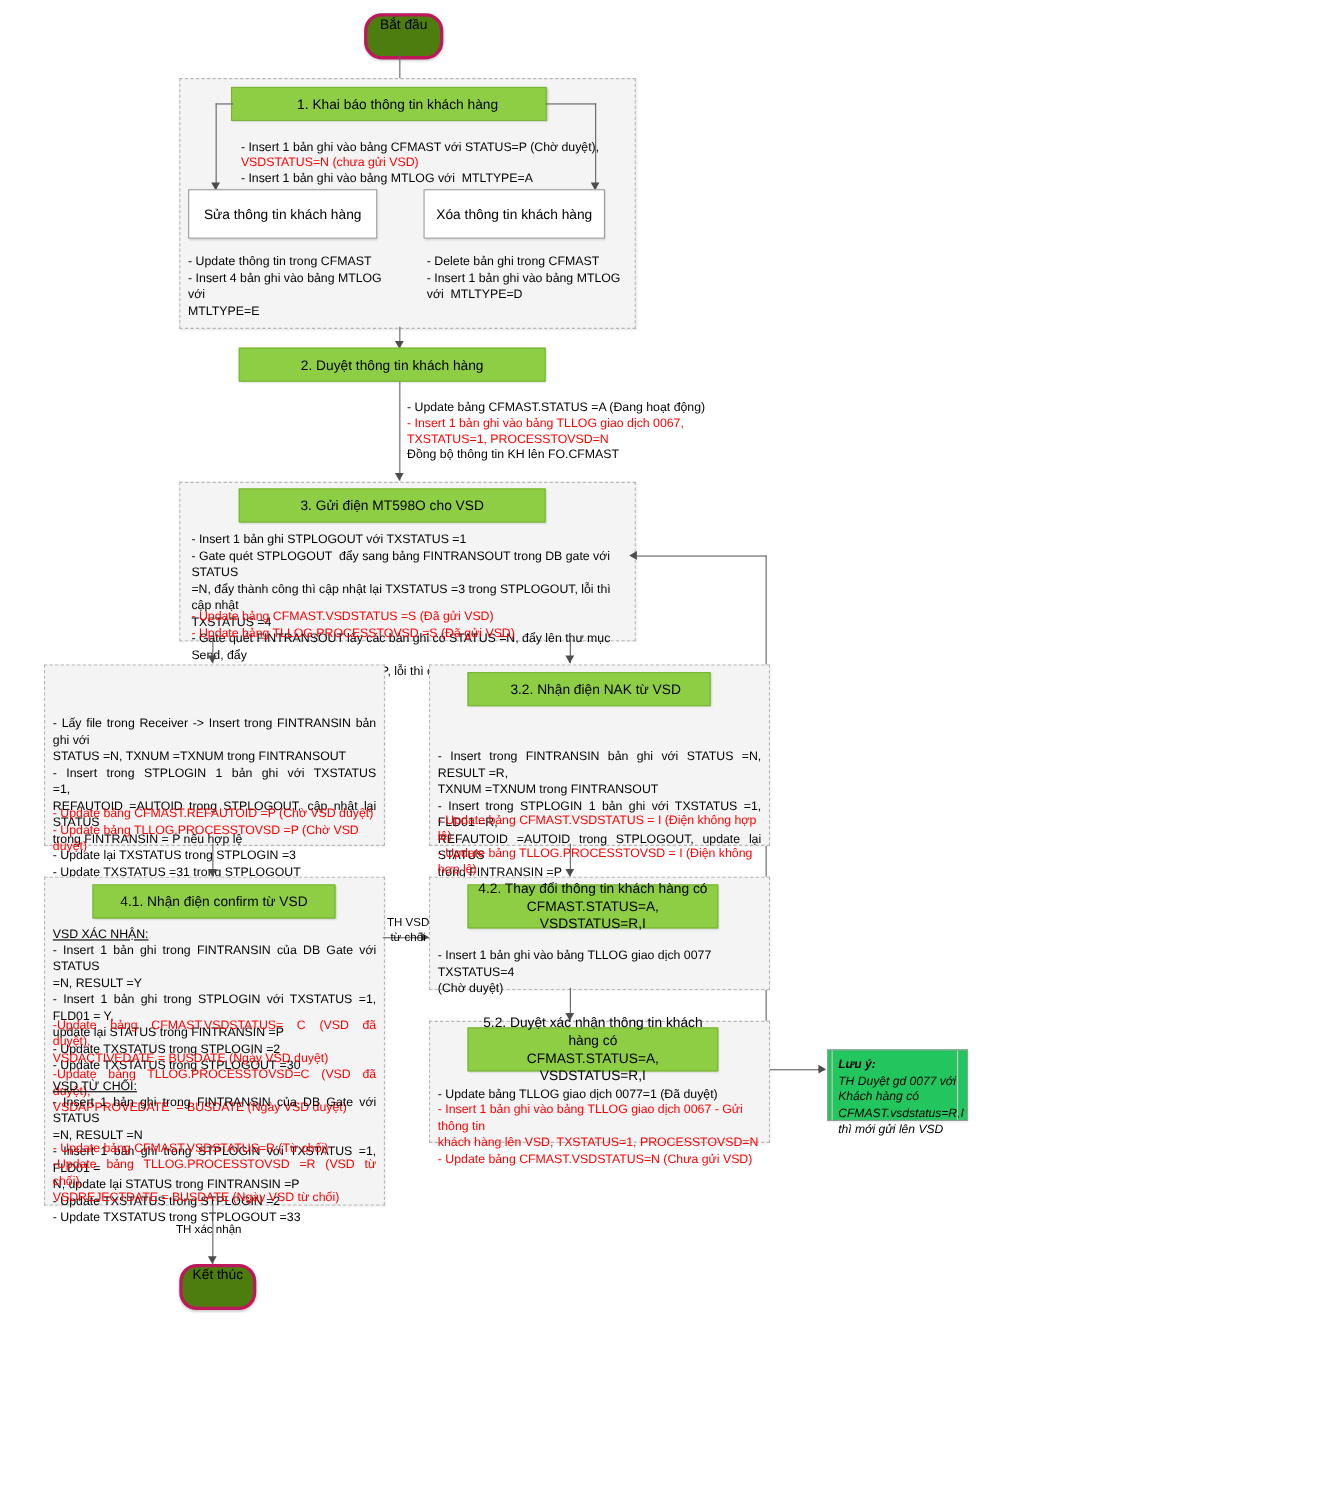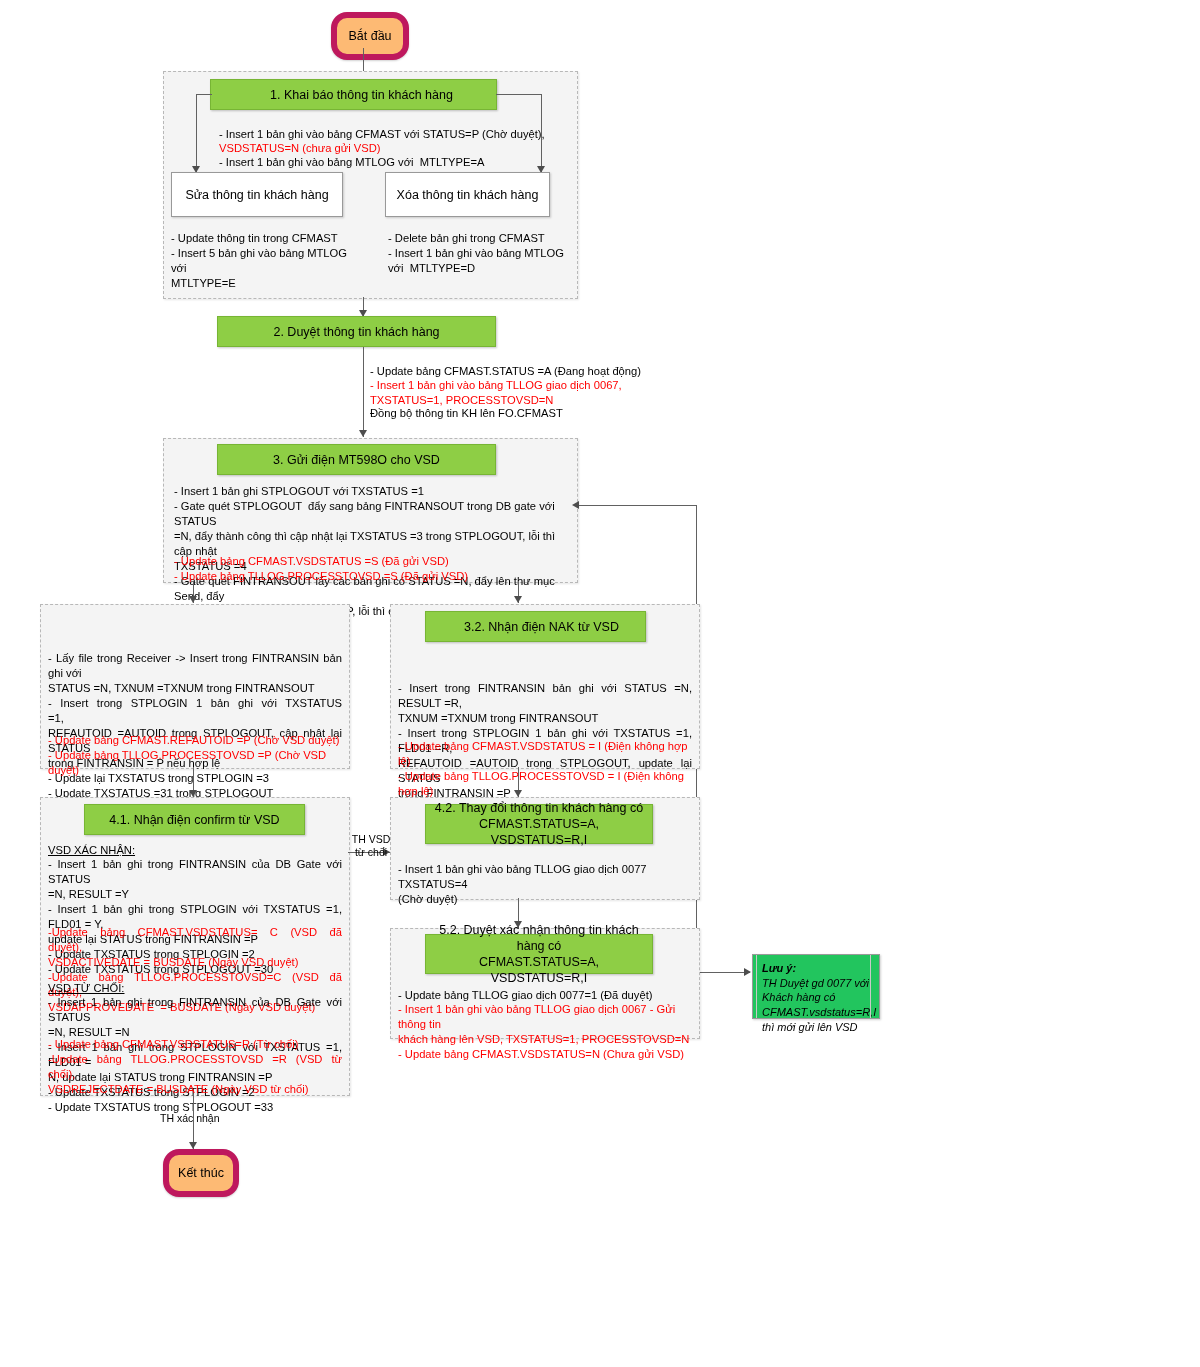--- a/index.html
+++ b/index.html
@@ -12,24 +12,24 @@
   #canvas{
     position:relative;
     width:1200px;
     height:1367px;
     overflow:hidden;
     background:#ffffff;
   }
   
   .terminator{
     position:absolute;
-    background:#fdba74;
-    border:6px solid #be185d;
+    background:#4d7c0f;
+    border:3px solid #be185d;
     border-radius:16px;
-    display:flex;align-items:center;justify-content:center;
+    display:flex;justify-content:center;
     font-size:12.5px;
     box-shadow:0 1px 2px rgba(0,0,0,.18);
   }
   
   .group{
     position:absolute;
     border:1px dashed #b8b8b8;
     background:#f4f4f4;
     box-shadow:1px 1px 2px rgba(0,0,0,.10);
   }
@@ -138,21 +138,21 @@
   <div class="arrow down" style="left:537px;top:166px;"></div>
 
   <div class="subbox" style="left:385px;top:172px;width:163px;height:43px;">
     <span>Xóa thông tin khách hàng</span>
   </div>
   <div class="subbox" style="left:171px;top:172px;width:170px;height:43px;">
     <span>Sửa thông tin khách hàng</span>
   </div>
 
   <div class="txt" style="left:171px;top:231px;width:185px;">- Update thông tin trong CFMAST
-- Insert 5 bản ghi vào bảng MTLOG với
+- Insert 4 bản ghi vào bảng MTLOG với
 MTLTYPE=E</div>
   <div class="txt" style="left:388px;top:231px;width:180px;">- Delete bản ghi trong CFMAST
 - Insert 1 bản ghi vào bảng MTLOG
 với  MTLTYPE=D</div>
 
   <div class="conn v" style="left:363px;top:297px;height:20px;"></div>
   <div class="arrow down" style="left:359px;top:310px;"></div>
 
   <div class="proc" style="left:217px;top:316px;width:279px;height:31px;">
     <span>2. Duyệt thông tin khách hàng</span>

